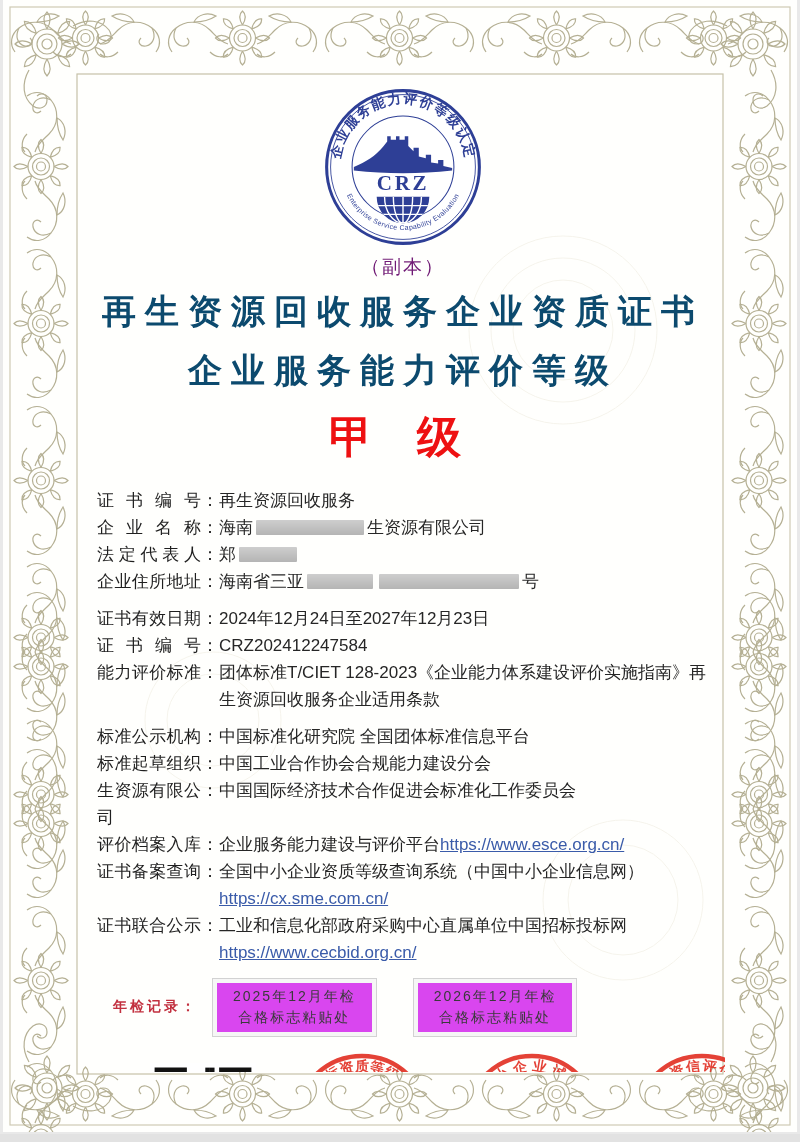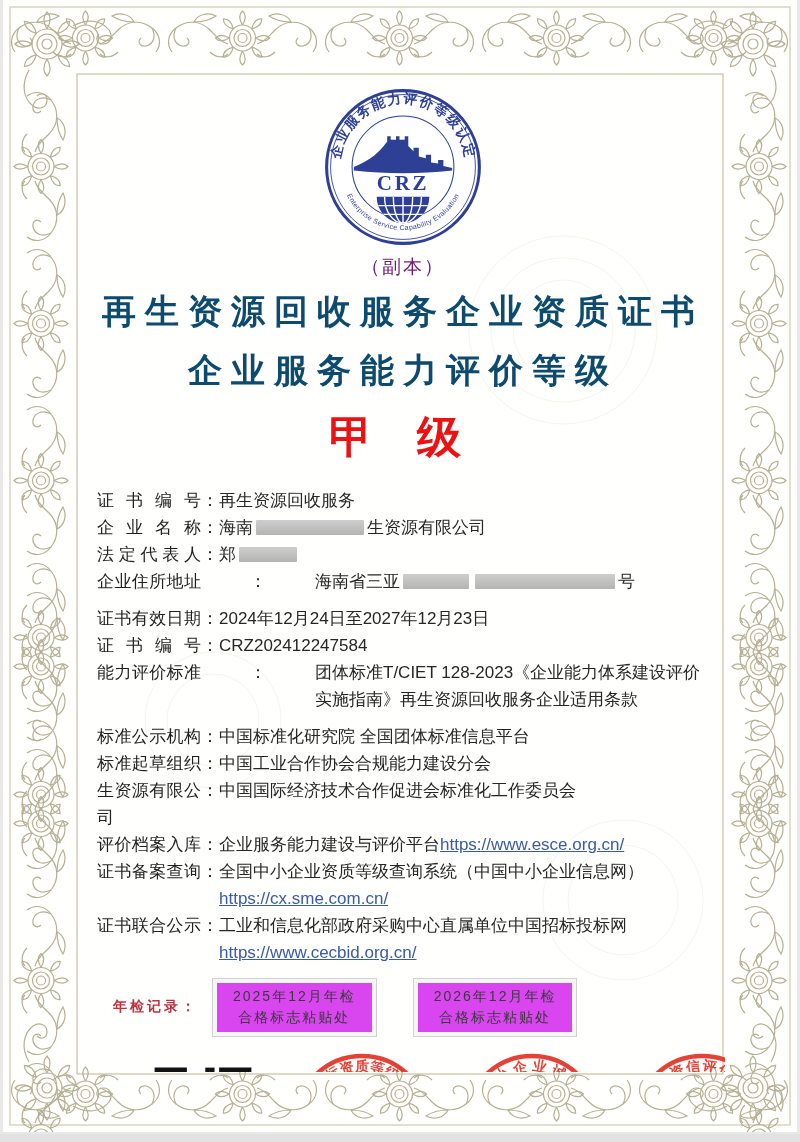--- a/index.html
+++ b/index.html
@@ -26,21 +26,21 @@
     margin:16px;text-align:center;color:#0c4a6e;
     font-size:34px;font-weight:800;letter-spacing:9px;line-height:1.26;
   }
   .title1{margin-top:10px;}
   .grade{
     text-align:center;color:var(--grade-red);
     font-size:44px;font-weight:800;letter-spacing:16px;margin-top:2px;
   }
   .fields{margin-top:20px;padding:0 14px 0 16px;}
   .row{display:flex;font-size:17px;line-height:27px;color:#262626;}
-  .row.gap-after{margin-bottom:10px;gap:48px;}
+  .row.gap-after{margin-bottom:10px;}
   .lab{
     flex:0 0 104px;font-weight:500;color:#1f1f1f;
     text-align:justify;text-align-last:justify;
   }
   .colon{flex:0 0 18px;text-align:center;font-weight:500;}
   .val{flex:1;}
   .link{color:var(--link-blue);text-decoration:underline;cursor:pointer;}
   .redact{
     display:inline-block;height:15px;vertical-align:-2px;margin:0 3px;
     background:linear-gradient(180deg,#c6c6c6,#a8a8a8);

